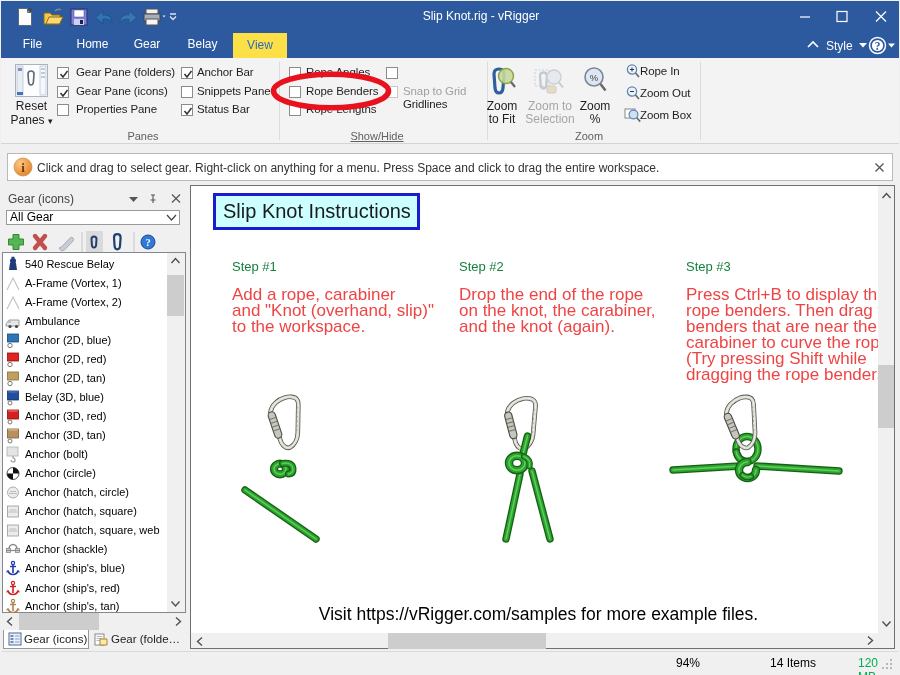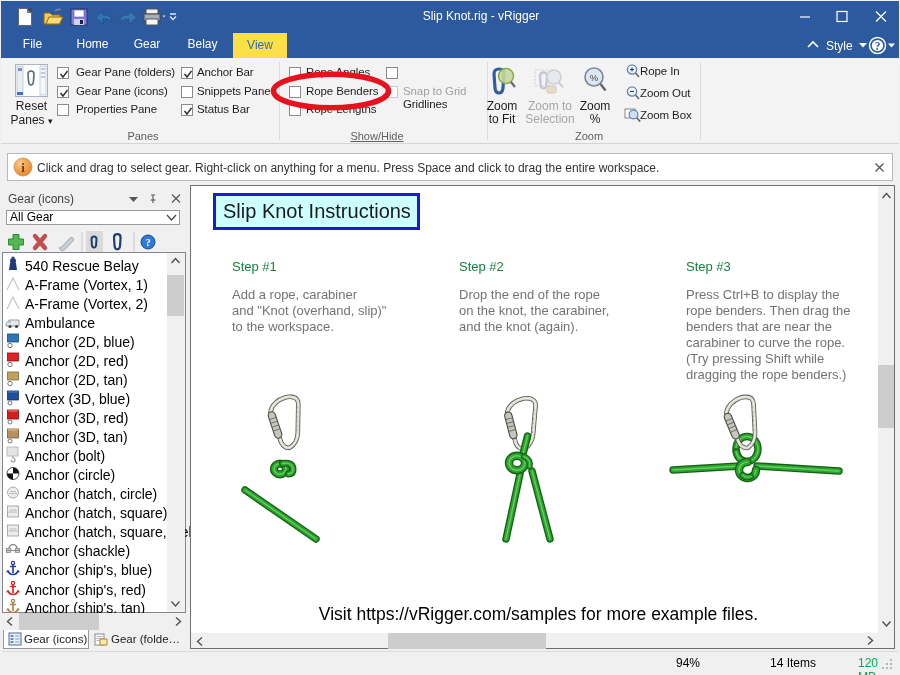--- a/index.html
+++ b/index.html
@@ -29,31 +29,31 @@
 
 #msgbar { position:absolute; left:7px; top:153px; width:886px; height:28px; background:#fff; border:1px solid #b9b9b9; }
 #msgtext { position:absolute; left:29px; top:6.5px; font-size:12px; color:#333; }
 
 
 #gearpane { position:absolute; left:2px; top:185px; width:184px; height:465px; background:#f0f0f0; }
 #gearhead { position:absolute; left:6px; top:7px; font-size:12px; color:#444; }
 #gearcombo { position:absolute; left:4px; top:25px; width:174px; height:15px; background:#fff; border:1px solid #999; font-size:12px; color:#000; padding-left:3px; line-height:13px; }
 #geartools { position:absolute; left:4px; top:46px; width:176px; height:22px; }
 #gearlist { position:absolute; left:0px; top:67px; width:184px; height:361px; background:#fff; border:1px solid #828790; }
-.gitem { position:absolute; left:0; height:19px; width:164px; font-size:14px; color:#000; }
+.gitem { position:absolute; left:0; height:19px; width:164px; font-size:11px; color:#000; }
 .gitem .txt { position:absolute; left:22px; top:3px; white-space:nowrap; }
 .gitem svg { position:absolute; left:2px; top:1px; }
 
 
 #workspace { position:absolute; left:190px; top:185px; width:705px; height:464px; background:#fff; border:1px solid #707070; }
 #wcontent { position:absolute; left:0; top:0; width:687px; height:446px; background:#fff; overflow:hidden; }
 #titlebox { position:absolute; left:22px; top:7px; width:207px; height:37px; background:#ccffff; border:3px solid #1b1bd0; }
 #titlebox span { position:absolute; left:7px; top:4px; font-size:20px; color:#1a1a1a; white-space:nowrap; }
 .steph { position:absolute; font-size:13px; color:#15803d; }
-.stept { position:absolute; font-size:13px; color:#737373; line-height:16px; white-space:nowrap; }
+.stept { position:absolute; font-size:17px; color:#ef4444; line-height:16px; white-space:nowrap; }
 #visit { position:absolute; left:4px; top:418px; width:687px; text-align:center; font-size:17.5px; color:#000; }
 
 
 .sb { position:absolute; background:#f0f0f0; }
 .sbthumb { position:absolute; background:#cdcdcd; }
 .sbarrow { position:absolute; color:#606060; }
 
 
 #statusbar { position:absolute; left:2px; top:651px; width:896px; height:21px; background:#f0f0f0; border-top:1px solid #dadada; }
 #statusbar .s { position:absolute; top:4px; font-size:12px; color:#000; }
@@ -325,21 +325,21 @@
           <circle cx="5" cy="13.5" r="2.2" fill="#fff" stroke="#777" stroke-width="1"></circle>
         </svg>
         <span class="txt">Anchor (2D, tan)</span>
       </div>
     <div class="gitem" style="top:135px;">
         <svg width="16" height="17" viewBox="0 0 16 17">
           <rect x="2.5" y="2" width="11" height="9" fill="#1f4e9c" stroke="#123468" stroke-width="0.8"></rect>
           <path d="M2.5,2 h11 l-1.5,2 h-8 z" fill="#3a66b4"></path>
           <circle cx="5" cy="14" r="2" fill="#fff" stroke="#777" stroke-width="1"></circle>
         </svg>
-        <span class="txt">Vortex (3D, blue)</span>
+        <span class="txt">Belay (3D, blue)</span>
       </div>
     <div class="gitem" style="top:154px;">
         <svg width="16" height="17" viewBox="0 0 16 17">
           <rect x="2.5" y="2" width="11" height="9" fill="#d42020" stroke="#801010" stroke-width="0.8"></rect>
           <path d="M2.5,2 h11 l-1.5,2 h-8 z" fill="#e85050"></path>
           <circle cx="5" cy="14" r="2" fill="#fff" stroke="#777" stroke-width="1"></circle>
         </svg>
         <span class="txt">Anchor (3D, red)</span>
       </div>
     <div class="gitem" style="top:173px;">

